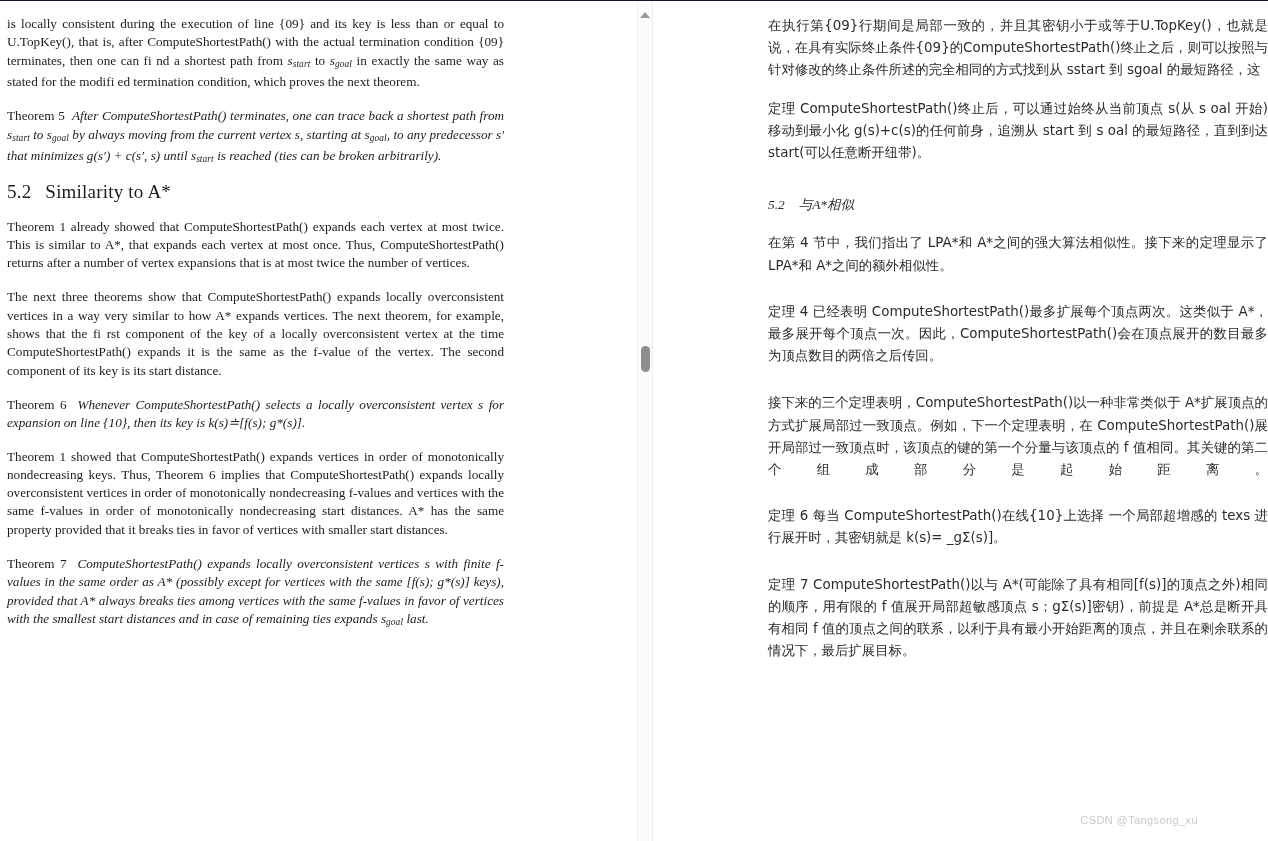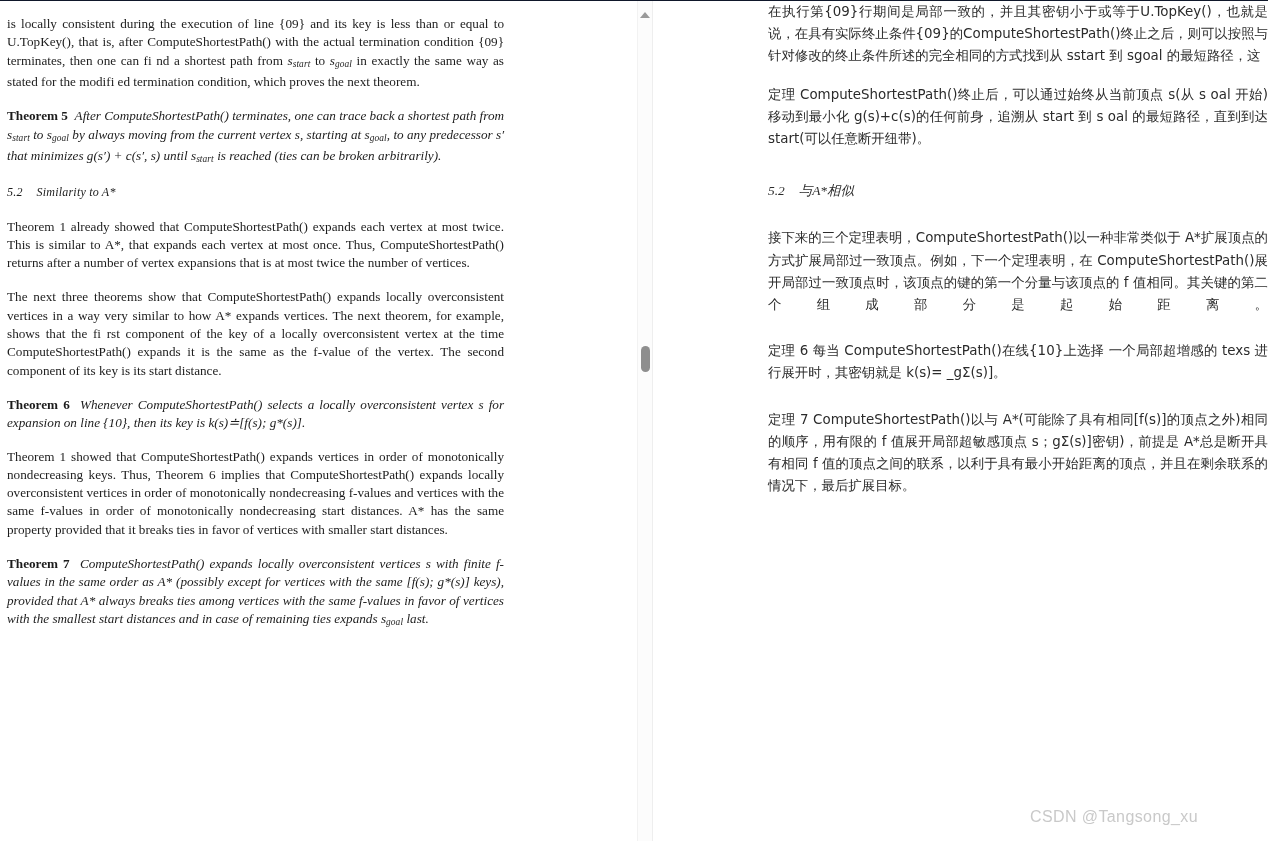--- a/index.html
+++ b/index.html
@@ -41,27 +41,26 @@
     text-align: justify;
     text-justify: inter-word;
     -webkit-font-smoothing: antialiased;
   }
   .src-body p {
     margin: 0 0 16px 0;
   }
   .src-body p.tight { margin-bottom: 15px; }
   .heading-sub {
     margin: 0 0 34px 0;
-    font-style: italic;
-    font-size: 12px;
+    font-size: 19px;
     letter-spacing: .2px;
   }
   .heading-sub .num { margin-right: 14px; }
   .thm-label {
-    font-weight: bold;
+    font-weight: normal;
     font-style: normal;
   }
   .thm {
     font-style: italic;
   }
   .sub {
     font-size: 9.4px;
     vertical-align: -0.22em;
     font-style: italic;
     letter-spacing: .1px;
@@ -97,21 +96,21 @@
     background: #8e8e8e;
     border-radius: 5px;
   }
 
   
   .pane-right {
     flex: 1 1 auto;
     position: relative;
     overflow: hidden;
     background: #ffffff;
-    padding: 0 8px 0 115px;
+    padding: 14px 8px 0 115px;
     box-sizing: border-box;
   }
   .zh-body {
     width: 500px;
     color: #2b2b2b;
     font-size: 13.4px;
     line-height: 22.2px;
     font-family: "DejaVu Sans", "Liberation Sans", sans-serif;
     text-align: justify;
     text-justify: inter-ideograph;
@@ -134,21 +133,21 @@
     color: #2b2b2b;
   }
   .zh-heading .num { margin-right: 14px; }
 
   
   .watermark {
     position: absolute;
     right: 70px;
     bottom: 15px;
     font-family: "Liberation Sans", sans-serif;
-    font-size: 16px;
+    font-size: 11px;
     color: #c9c9c9;
     letter-spacing: .4px;
     white-space: nowrap;
     user-select: none;
   }
 </style>
 </head>
 <body>
 
 <div id="app">
@@ -189,21 +188,23 @@
 
       <p>在执行第{09}行期间是局部一致的，并且其密钥小于或等于U.TopKey()，也就是说，在具有实际终止条件{09}的ComputeShortestPath()终止之后，则可以按照与针对修改的终止条件所述的完全相同的方式找到从 sstart 到 sgoal 的最短路径，这</p>
 
 
       <p class="gap-xl">定理 ComputeShortestPath()终止后，可以通过始终从当前顶点 s(从 s oal 开始)移动到最小化 g(s)+c(s)的任何前身，追溯从 start 到 s oal 的最短路径，直到到达 start(可以任意断开纽带)。</p>
 
       <p class="zh-heading">
         <span class="num">5.2</span><span>与A*相似</span>
       </p>
 
-
+      <p class="gap-lg">在第 4 节中，我们指出了 LPA*和 A*之间的强大算法相似性。接下来的定理显示了 LPA*和 A*之间的额外相似性。</p>
+
+      <p class="gap-lg">定理 4 已经表明 ComputeShortestPath()最多扩展每个顶点两次。这类似于 A*，最多展开每个顶点一次。因此，ComputeShortestPath()会在顶点展开的数目最多为顶点数目的两倍之后传回。</p>
 
       <p class="spread gap-lg">接下来的三个定理表明，ComputeShortestPath()以一种非常类似于 A*扩展顶点的方式扩展局部过一致顶点。例如，下一个定理表明，在 ComputeShortestPath()展开局部过一致顶点时，该顶点的键的第一个分量与该顶点的 f 值相同。其关键的第二个组成部分是起始距离。</p>
 
       <p class="gap-lg">定理 6 每当 ComputeShortestPath()在线{10}上选择 一个局部超增感的 texs 进行展开时，其密钥就是 k(s)= _gΣ(s)]。</p>
 
 
       <p class="gap-lg">定理 7 ComputeShortestPath()以与 A*(可能除了具有相同[f(s)]的顶点之外)相同的顺序，用有限的 f 值展开局部超敏感顶点 s；gΣ(s)]密钥)，前提是 A*总是断开具有相同 f 值的顶点之间的联系，以利于具有最小开始距离的顶点，并且在剩余联系的情况下，最后扩展目标。</p>
 
     </div>
 

